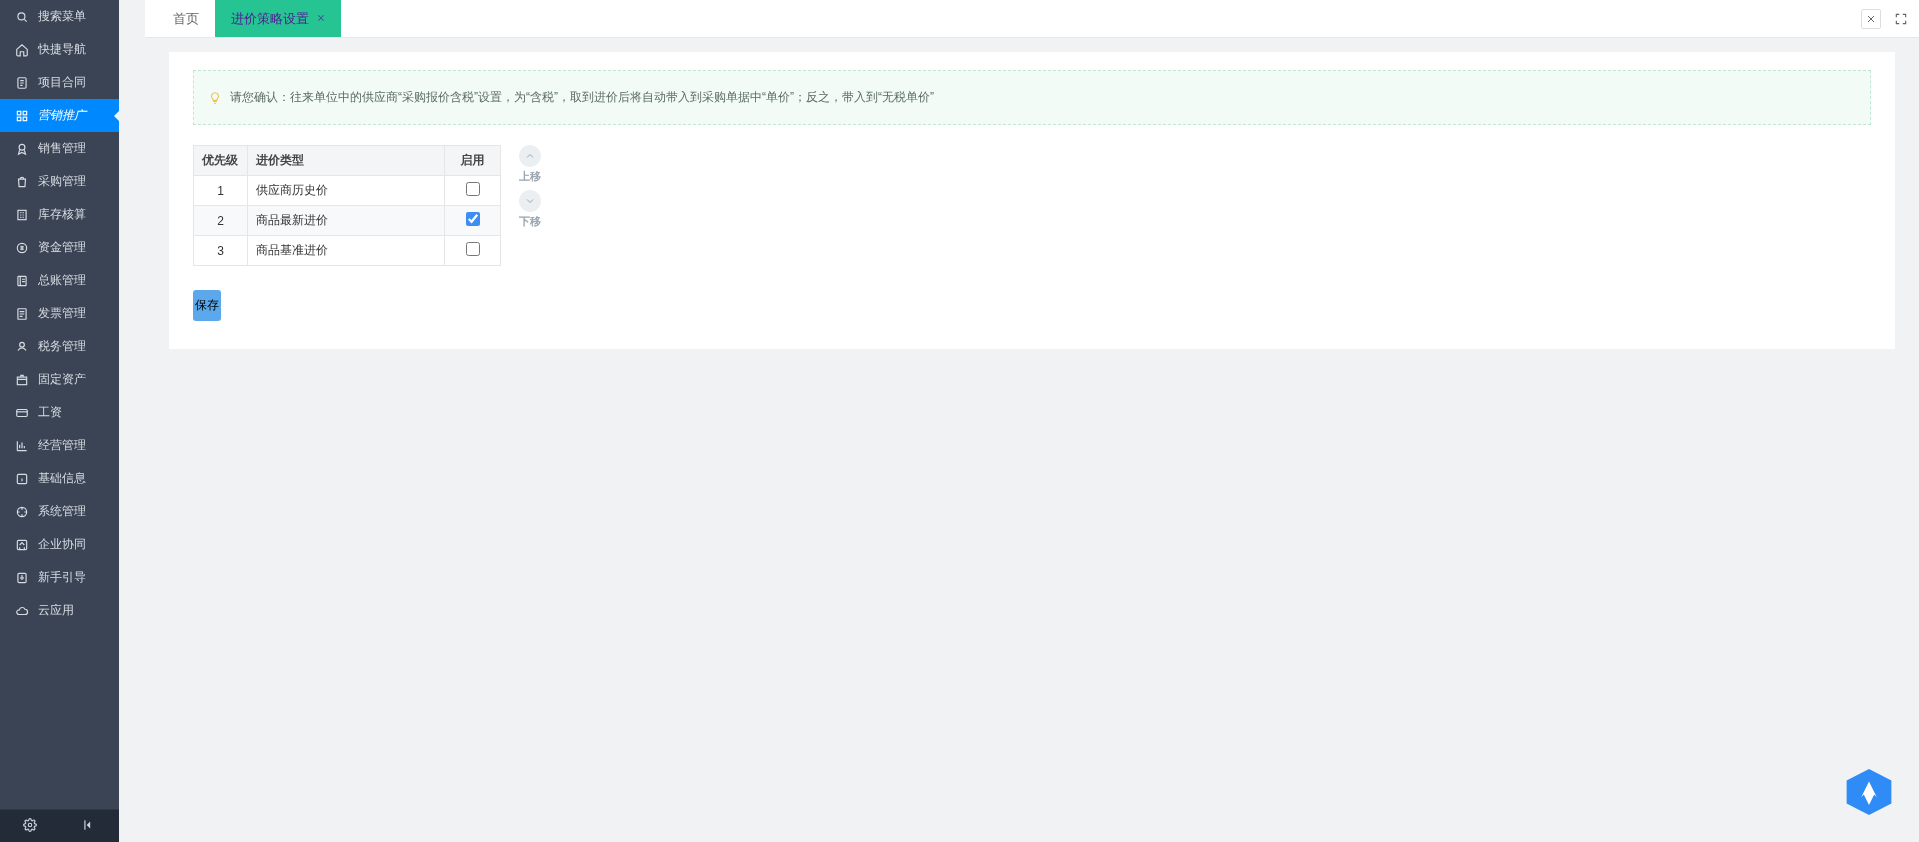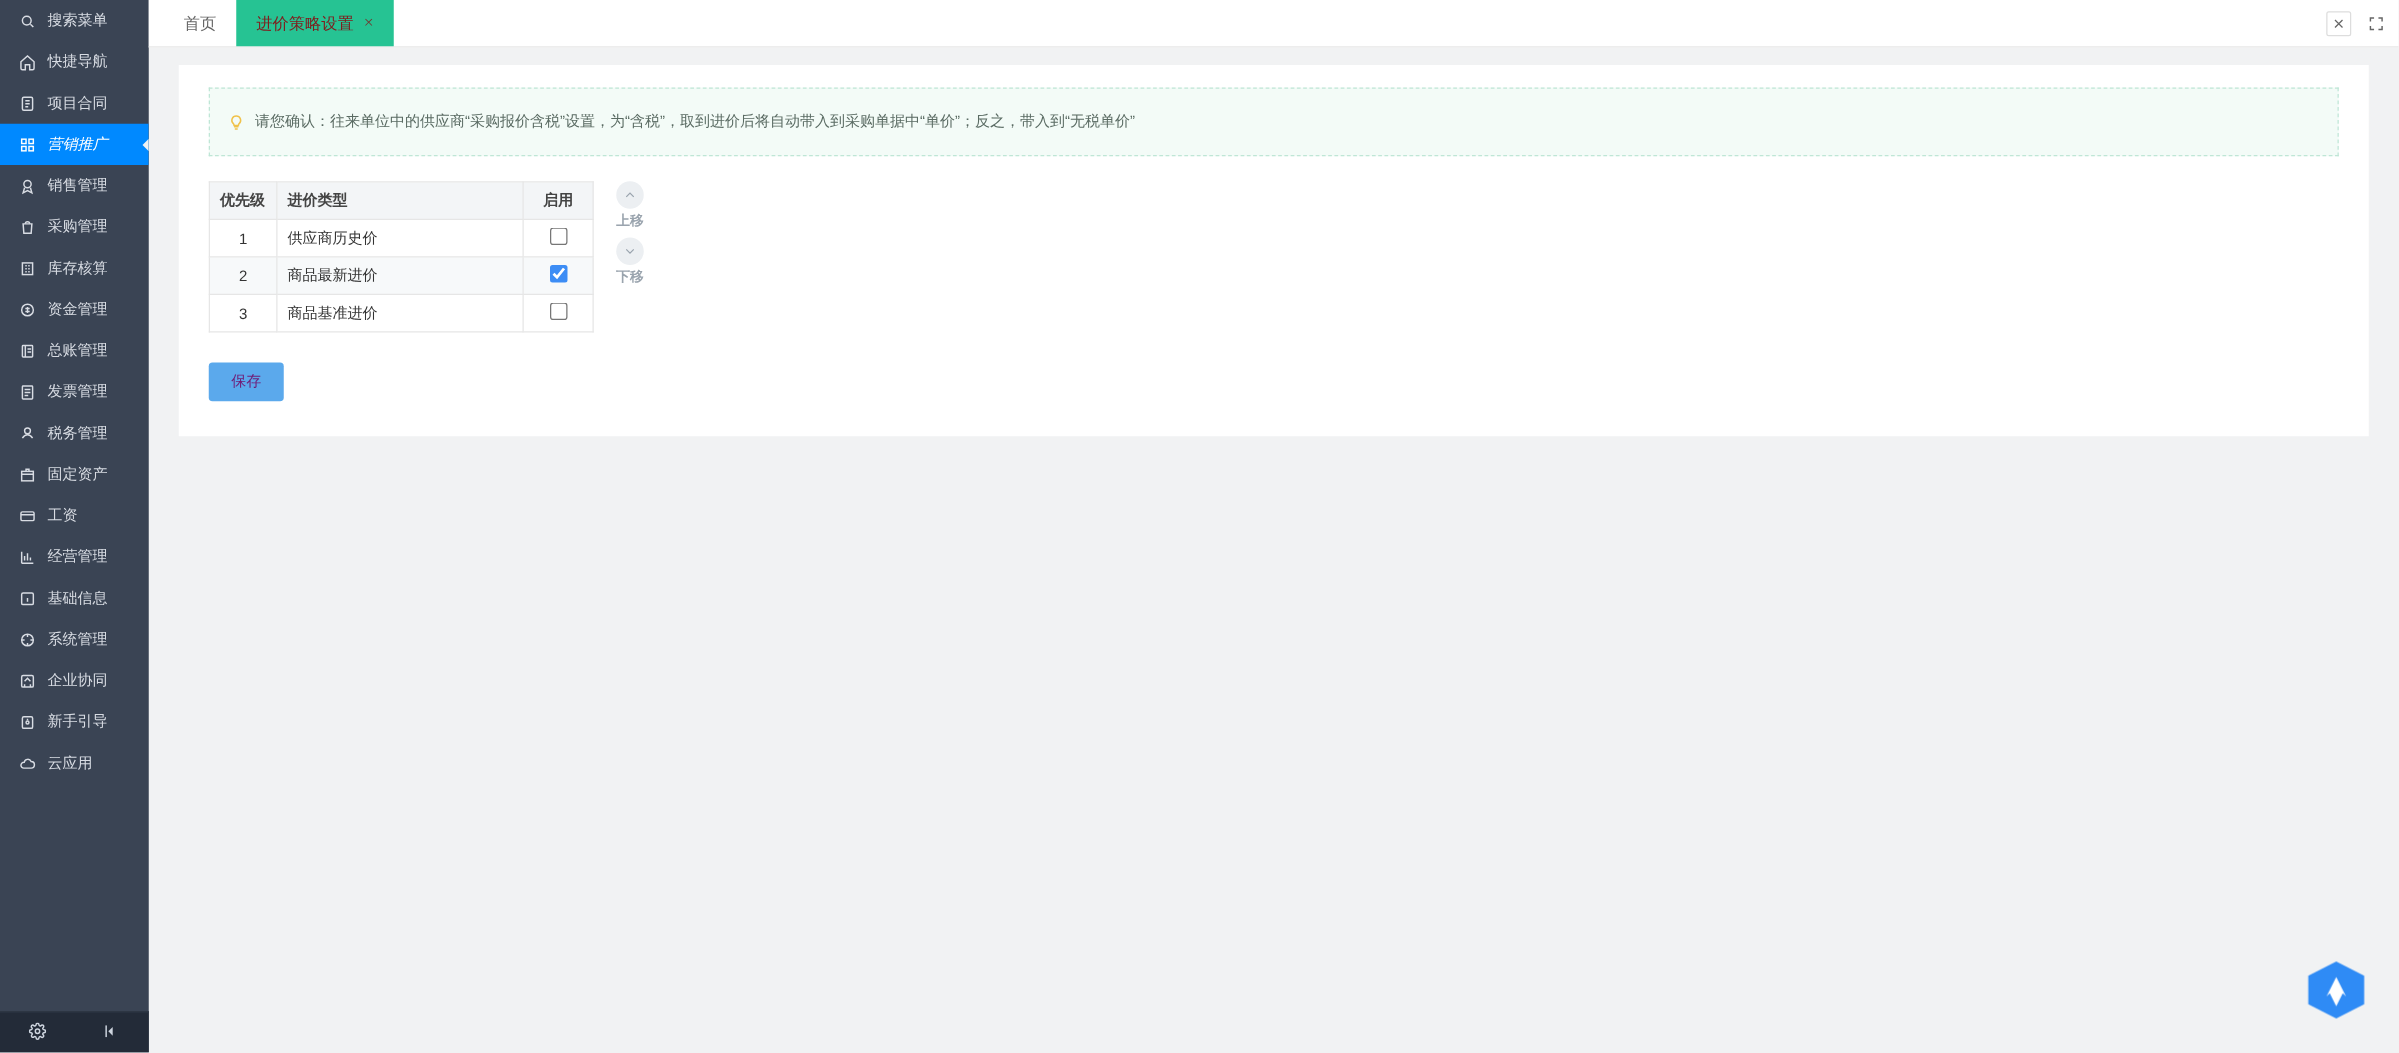--- a/index.html
+++ b/index.html
@@ -1,35 +1,35 @@
 <!DOCTYPE html>
 <html><head>
 <meta charset="utf-8">
 <style>
 * { box-sizing: border-box; margin: 0; padding: 0; }
 body { font-family: "Microsoft YaHei", "PingFang SC", sans-serif; font-size: 12px; color: #333; background: #f1f2f3; overflow: hidden; }
 
-.app { display: flex; width: 1919px; height: 842px; }
+.app { display: flex; width: 1919px; height: 842px; gap: 26px; }
 
 
 .sidebar { width: 119px; background: #3a4454; display: flex; flex-direction: column; color: #d8dce3; flex-shrink: 0; }
 .sidebar-nav { flex: 1; overflow-y: auto; }
 .sidebar-item { display: flex; align-items: center; gap: 8px; padding: 0 14px; height: 33px; cursor: pointer; position: relative; }
 .sidebar-item.active { background: #0089ff; color: #fff; font-style: italic; }
 .sidebar-item.active::after { content: ""; position: absolute; right: 0; top: 50%; transform: translateY(-50%); border: 5px solid transparent; border-right-color: #f1f2f3; }
 .sidebar-item .icon { width: 16px; height: 16px; display: inline-flex; align-items: center; justify-content: center; fill: currentColor; stroke: currentColor; }
 .sidebar-bottom { display: flex; height: 33px; border-top: 1px solid #2f3846; background:#232b38; }
 .sidebar-bottom-btn { flex: 1; display: flex; align-items: center; justify-content: center; color: #cfd6e0; cursor: pointer; }
 
 
 .main { flex: 1; display: flex; flex-direction: column; min-width: 0; }
 .tabbar { display: flex; align-items: stretch; background: #fff; height: 38px; padding: 0 0 0 12px; border-bottom: 1px solid #e8e8e8; position: relative; }
 .tab { display: flex; align-items: center; padding: 0 16px; font-size: 13px; color: #555; cursor: pointer; gap: 8px; font-family: Liberation Serif, serif; }
 .tab.home { color: #666; }
-.tab.active { background: #26c393; color: #7f1d1d; }
+.tab.active { background: #26c393; color: #4c1d95; }
 .tab-close { font-size: 14px; opacity: .85; cursor: pointer; }
 .tabbar-right { margin-left: auto; display: flex; align-items: center; padding: 0 8px; gap: 10px; }
 .tool-btn { width: 20px; height: 20px; display: inline-flex; align-items: center; justify-content: center; cursor: pointer; color: #666; border:1px solid transparent; }
 .tool-btn.close-like { border:1px solid #ddd; border-radius:2px; }
 
 .content { flex: 1; padding: 14px 24px; overflow: auto; }
 .panel { background: #fff; padding: 18px 24px 28px; }
 .panel-title { font-size: 14px; color: #333; margin-bottom: 14px; }
 
 .tip { border: 1px dashed #bfe6d6; background: #f3fbf7; color: #5a6b63; padding: 18px 14px; font-size: 12px; display: flex; align-items: center; gap: 8px; margin-bottom: 20px; }
@@ -42,21 +42,21 @@
 td.col-priority { text-align: center; width: 54px; }
 td.col-enable, th.col-enable { text-align: center; width: 56px; }
 tr:nth-child(even) td { background: #f7f9fa; }
 input[type=checkbox] { width: 14px; height: 14px; accent-color: #3d8df5; cursor: pointer; }
 
 .move-buttons { display: flex; flex-direction: column; gap: 6px; }
 .move-btn { display: flex; flex-direction: column; align-items: center; gap: 2px; font-size: 11px; color: #9aa4ae; cursor: pointer; font-weight: bold; }
 .move-btn .circle { width: 22px; height: 22px; border-radius: 50%; background: #eceff2; display: flex; align-items: center; justify-content: center; }
 .move-btn .circle svg { stroke: #9aa4ae; }
 
-.save-btn { margin-top: 24px; background: #5ba9ec; color: #701a75; border: none; border-radius: 3px; padding: 7px 18px; font-size: 12px; cursor: pointer; }
+.save-btn { margin-top: 24px; background: #5ba9ec; color: #000000; border: none; border-radius: 3px; padding: 7px 2px; font-size: 12px; cursor: pointer; }
 
 .fab { position: fixed; right: 24px; bottom: 24px; width: 52px; height: 52px; cursor: pointer; }
 .fab svg { width: 100%; height: 100%; }
 </style>
 </head>
 <body>
 
 <div class="app">
   <aside class="sidebar">
     <nav class="sidebar-nav" id="sidebar-nav">

